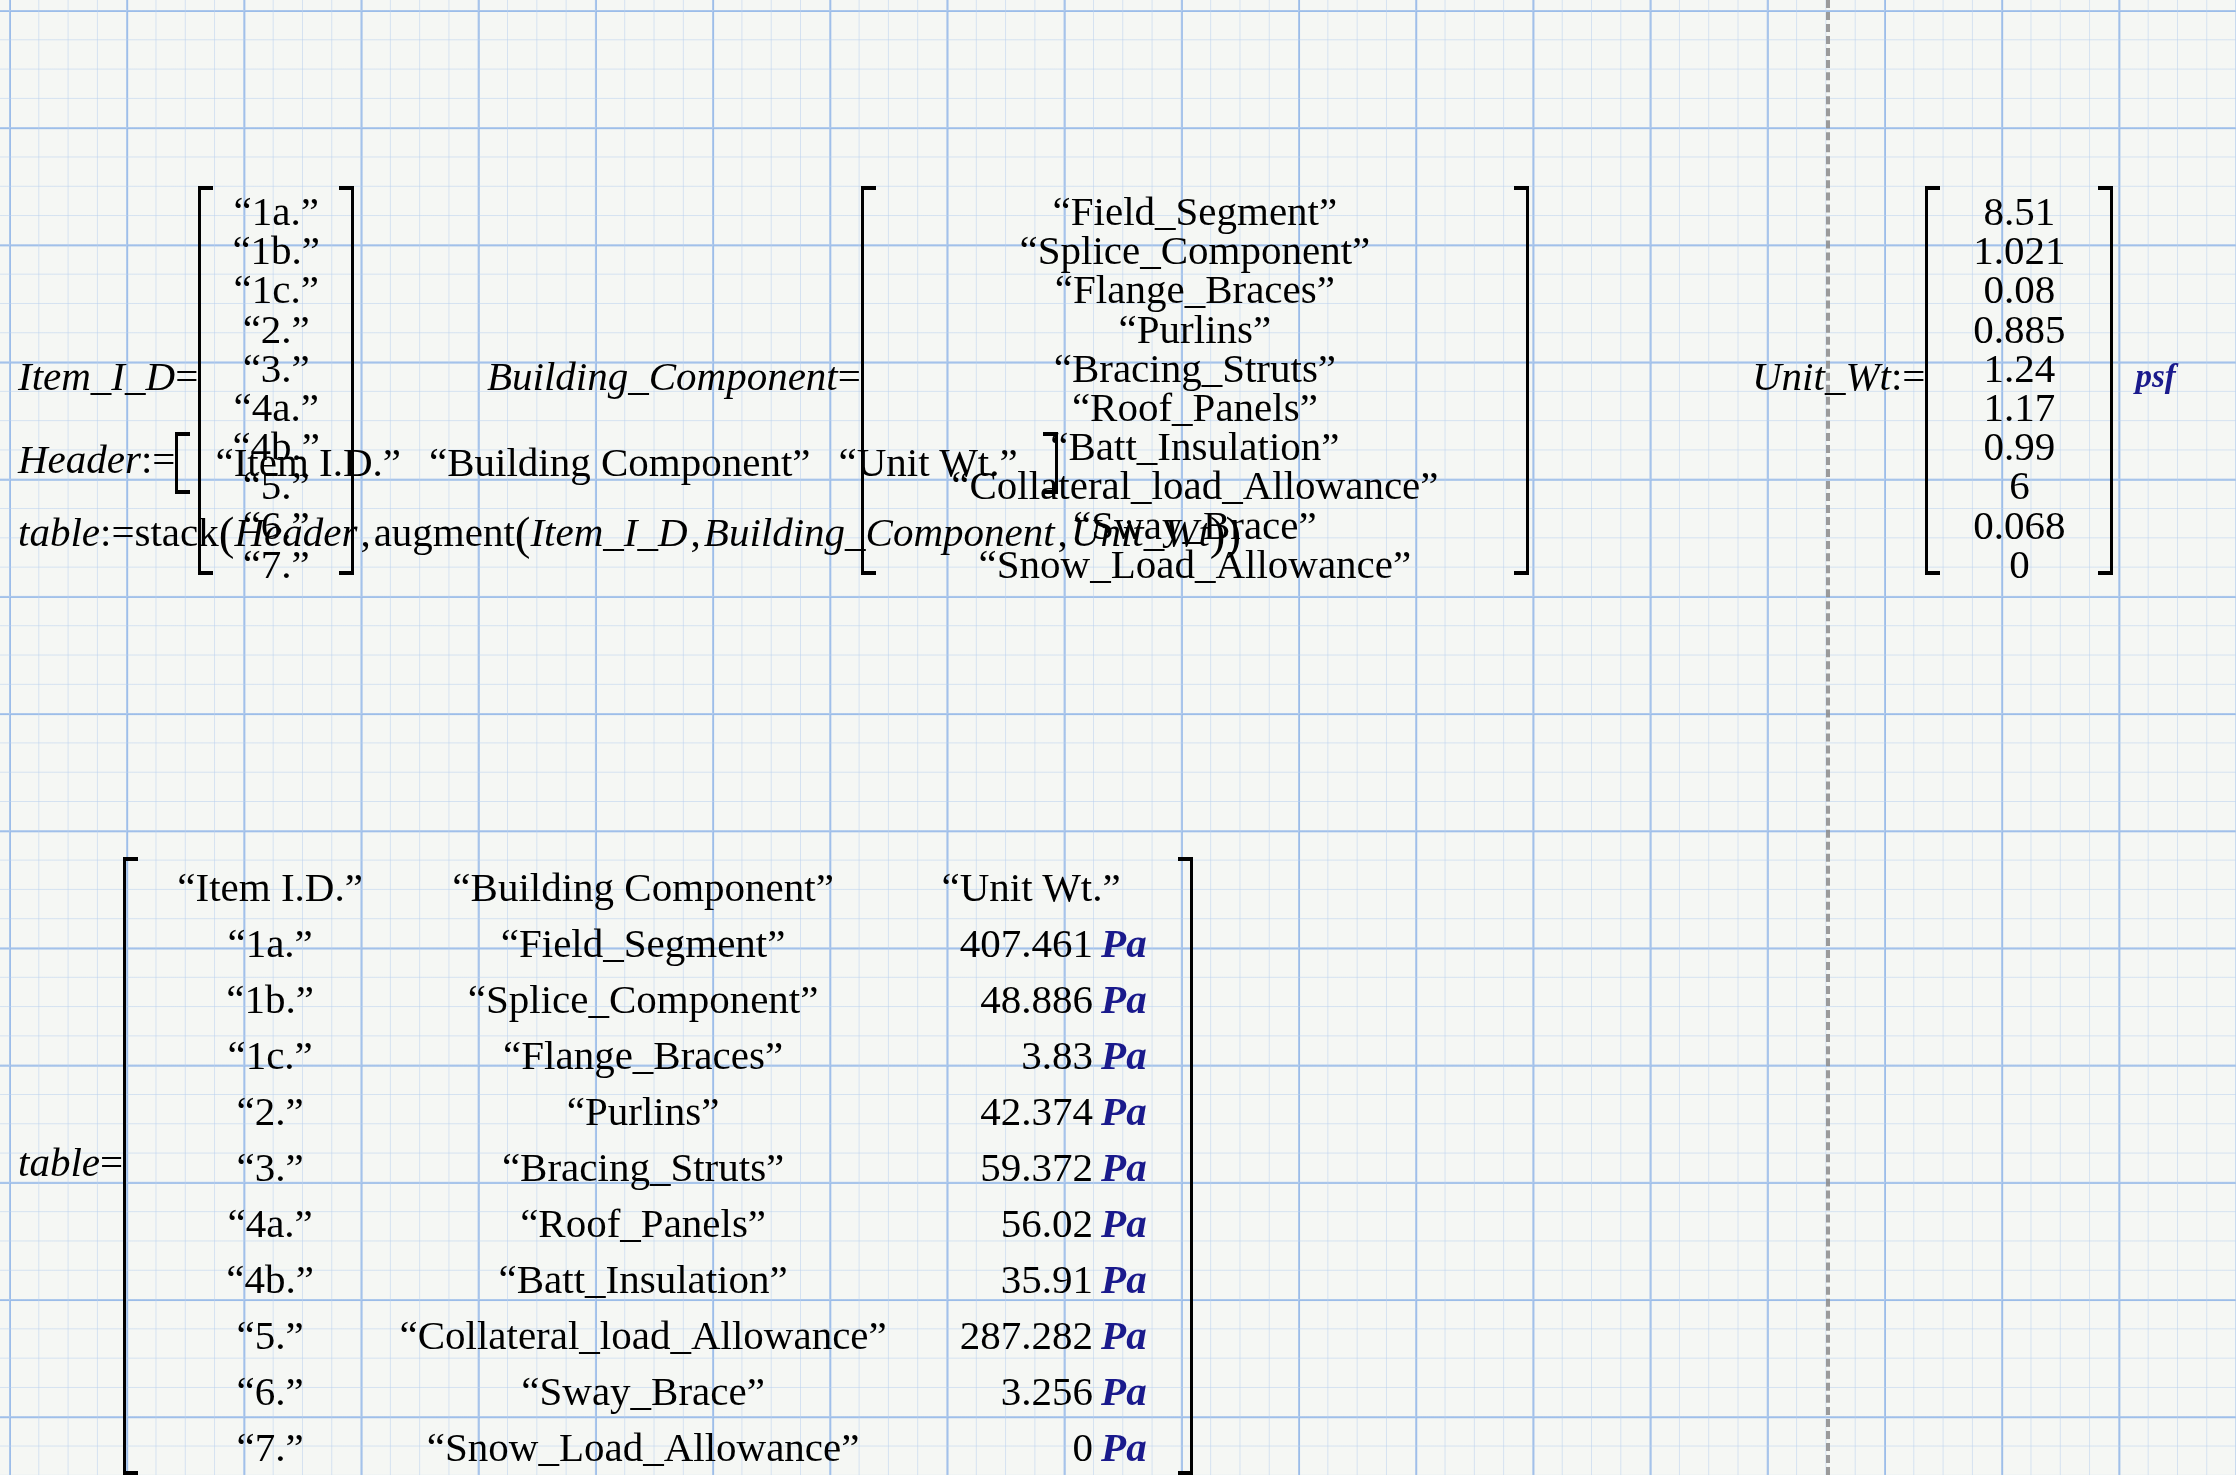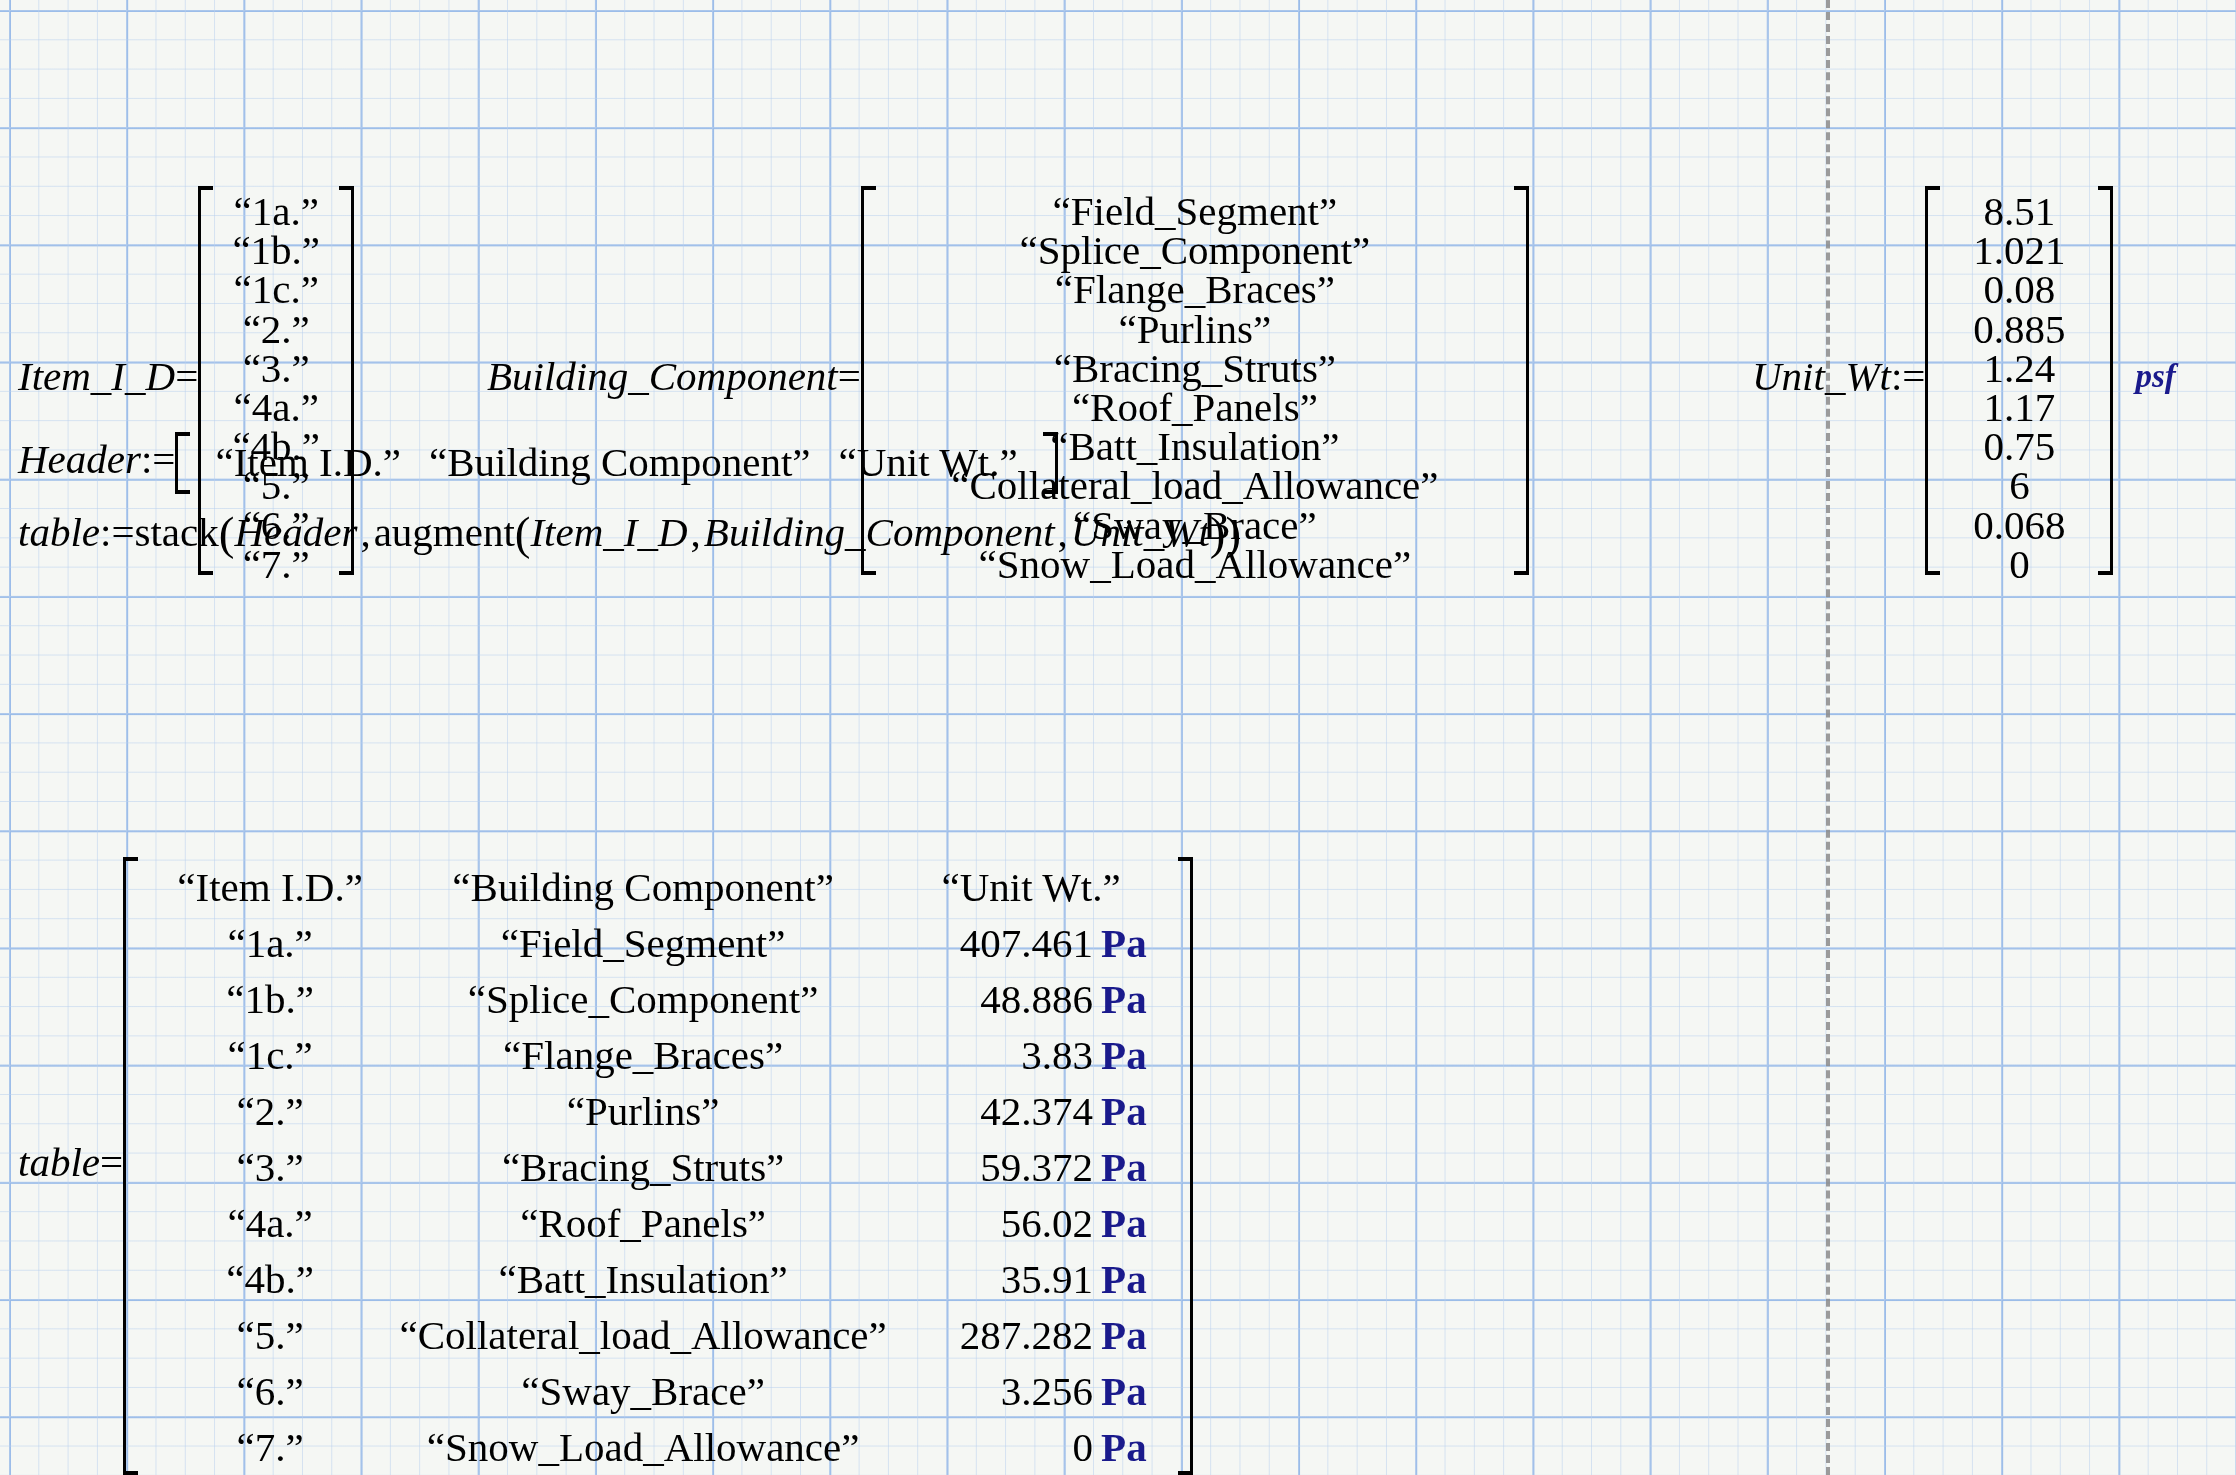--- a/index.html
+++ b/index.html
@@ -163,20 +163,21 @@
     height: 56px;
     white-space: nowrap;
     vertical-align: middle;
   }
   .col-id   { width: 238px; text-align: center; }
   .col-comp { width: 508px; text-align: center; }
   .col-wt   { width: 196px; text-align: right; padding-right: 8px !important; }
   .col-unit { width: 64px;  text-align: left; }
   .col-unit span {
     color: #1a1a8c;
+    font-style: italic;
     font-weight: bold;
     text-align: right;
   }
   .hdrcell { font-style: normal; }
 </style>
 </head>
 <body>
 
 <div id="sheet">
 
@@ -236,21 +237,21 @@
       <span class="brk left">
           <i></i>
         </span>
       <span class="mcells">
         <span class="mcell">8.51</span>
         <span class="mcell">1.021</span>
         <span class="mcell">0.08</span>
         <span class="mcell">0.885</span>
         <span class="mcell">1.24</span>
         <span class="mcell">1.17</span>
-        <span class="mcell">0.75</span>
+        <span class="mcell">0.99</span>
         <span class="mcell">6</span>
         <span class="mcell">0.068</span>
         <span class="mcell">0</span>
       </span>
       <span class="brk right">
           <i></i>
         </span>
     </span>
     <span class="unit-blue">psf</span>
   </div>

